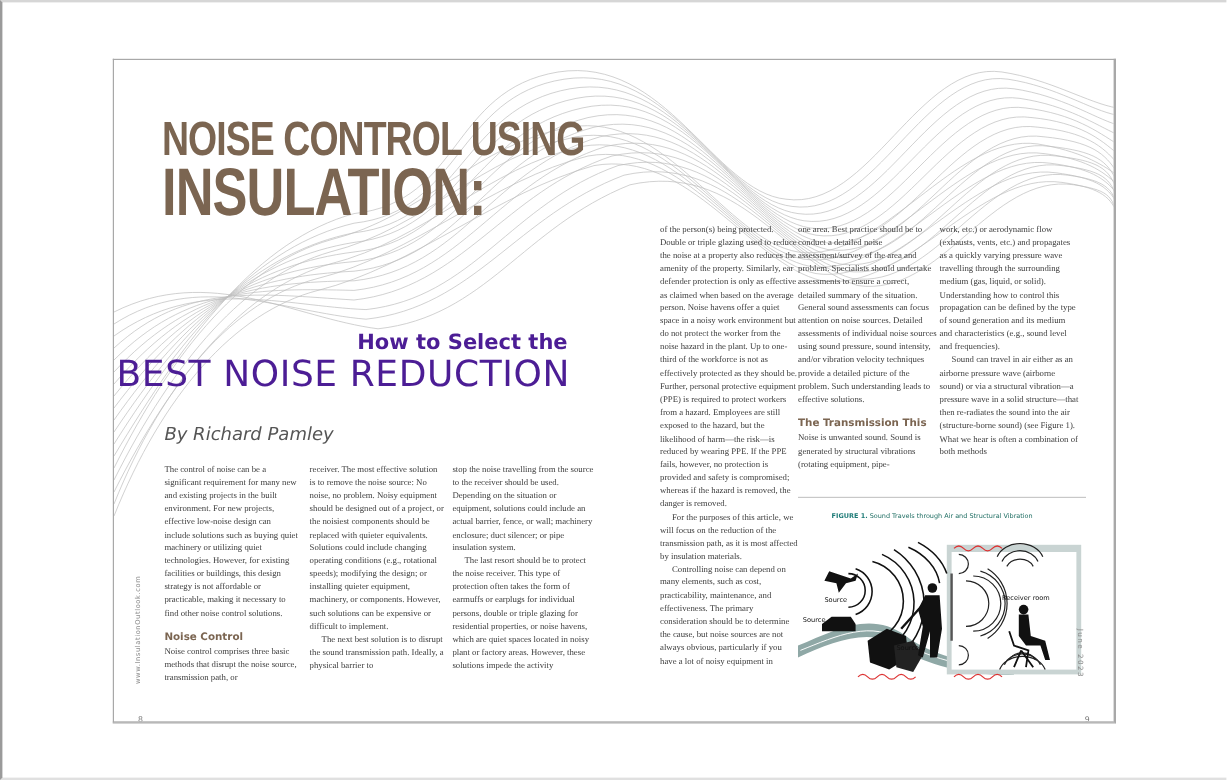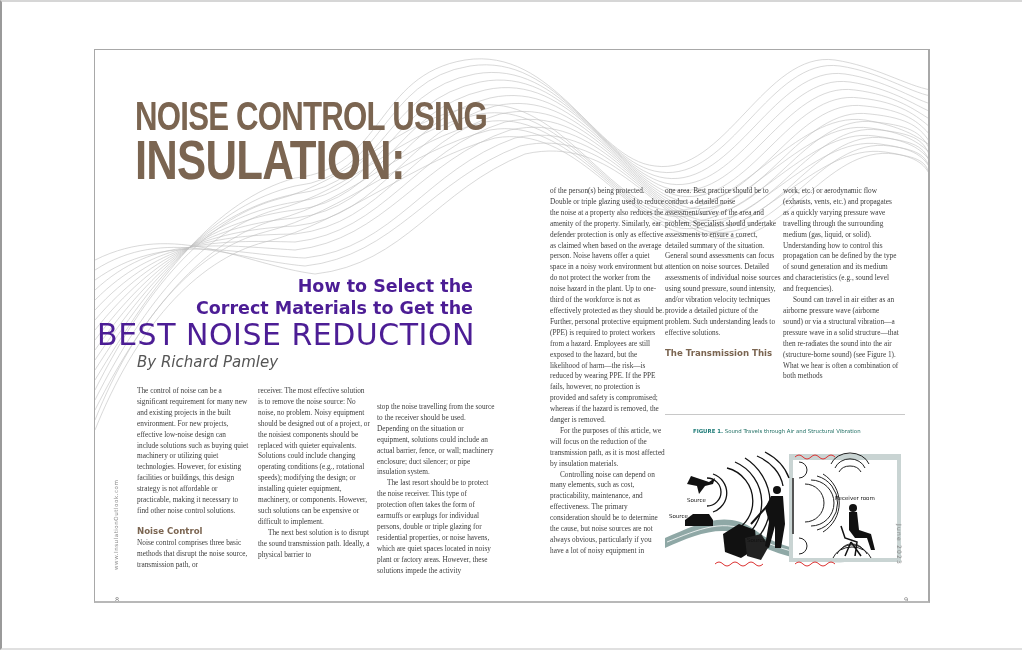--- a/index.html
+++ b/index.html
@@ -51,21 +51,21 @@
     font-size: 7.3px; line-height: 10.9px; color: #3c3c3c;
   }
   .col p { margin: 0; text-align: left; }
   .col p.ind { text-indent: 10px; }
   .col h3 {
     margin: 9px 0 1px 0; font-family: "DejaVu Sans", "Liberation Sans", sans-serif;
     font-size: 8.6px; font-weight: bold; color: #7b6551; line-height: 11px;
   }
   #col1 { left: 42px; top: 336px; }
   #col2 { left: 163px; top: 336px; }
-  #col3 { left: 282px; top: 352px; width: 118px; }
+  #col3 { left: 282px; top: 336px; width: 118px; }
   #col4 { left: 455px; top: 136px; width: 116px; }
   #col5 { left: 570px; top: 136px; width: 116px; }
   #col6 { left: 688px; top: 136px; width: 116px; }
 
   .fig-rule { position: absolute; left: 570px; top: 364px; width: 240px; height: 1px; background: #c8c8c8; }
   .figure { position: absolute; left: 570px; top: 372px; width: 240px; height: 160px; }
   .fig-caption {
     position: absolute; left: 28px; top: 6px; white-space: nowrap;
     font-family: "DejaVu Sans", "Liberation Sans", sans-serif; font-size: 5.4px; color: #1f6e63;
   }
@@ -117,21 +117,20 @@
     </g>
   </svg>
 
   <h1 class="title">
     <span class="l1">NOISE CONTROL USING</span>
     <span class="l2">INSULATION:</span>
   </h1>
 
   <h2 class="subtitle">
     <span class="s1">How to Select the</span>
-    <span class="s2">Correct Materials to Get the</span>
     <span class="s3">BEST NOISE REDUCTION</span>
   </h2>
 
   <div class="byline">By Richard Pamley</div>
 
   <div class="col" id="col1">
     <p>The control of noise can be a significant requirement for many new and existing projects in the built environment. For new projects, effective low-noise design can include solutions such as buying quiet machinery or utilizing quiet technologies. However, for existing facilities or buildings, this design strategy is not affordable or practicable, making it necessary to find other noise control solutions.</p>
     <h3>Noise Control</h3>
     <p>Noise control comprises three basic methods that disrupt the noise source, transmission path, or</p>
   </div>
@@ -148,20 +147,21 @@
 
   <div class="col" id="col4">
     <p>of the person(s) being protected. Double or triple glazing used to reduce the noise at a property also reduces the amenity of the property. Similarly, ear defender protection is only as effective as claimed when based on the average person. Noise havens offer a quiet space in a noisy work environment but do not protect the worker from the noise hazard in the plant. Up to one-third of the workforce is not as effectively protected as they should be. Further, personal protective equipment (PPE) is required to protect workers from a hazard. Employees are still exposed to the hazard, but the likelihood of harm—the risk—is reduced by wearing PPE. If the PPE fails, however, no protection is provided and safety is compromised; whereas if the hazard is removed, the danger is removed.</p>
     <p class="ind">For the purposes of this article, we will focus on the reduction of the transmission path, as it is most affected by insulation materials.</p>
     <p class="ind">Controlling noise can depend on many elements, such as cost, practicability, maintenance, and effectiveness. The primary consideration should be to determine the cause, but noise sources are not always obvious, particularly if you have a lot of noisy equipment in</p>
   </div>
 
   <div class="col" id="col5">
     <p>one area. Best practice should be to conduct a detailed noise assessment/survey of the area and problem. Specialists should undertake assessments to ensure a correct, detailed summary of the situation. General sound assessments can focus attention on noise sources. Detailed assessments of individual noise sources using sound pressure, sound intensity, and/or vibration velocity techniques provide a detailed picture of the problem. Such understanding leads to effective solutions.</p>
     <h3>The Transmission This</h3>
+    <p>Noise is unwanted sound. Sound is generated by structural vibrations (rotating equipment, pipe-</p>
   </div>
 
   <div class="col" id="col6">
     <p>work, etc.) or aerodynamic flow (exhausts, vents, etc.) and propagates as a quickly varying pressure wave travelling through the surrounding medium (gas, liquid, or solid). Understanding how to control this propagation can be defined by the type of sound generation and its medium and characteristics (e.g., sound level and frequencies).</p>
     <p class="ind">Sound can travel in air either as an airborne pressure wave (airborne sound) or via a structural vibration—a pressure wave in a solid structure—that then re-radiates the sound into the air (structure-borne sound) (see Figure 1). What we hear is often a combination of both methods</p>
   </div>
 
   <div class="fig-rule"></div>
 
   <div class="figure">

